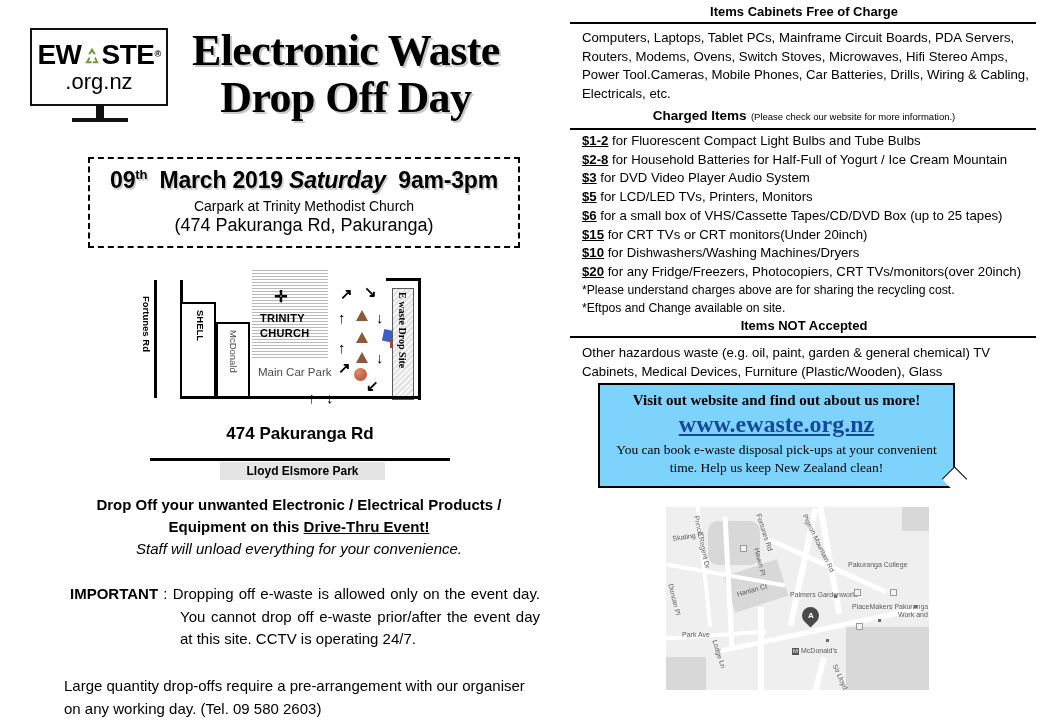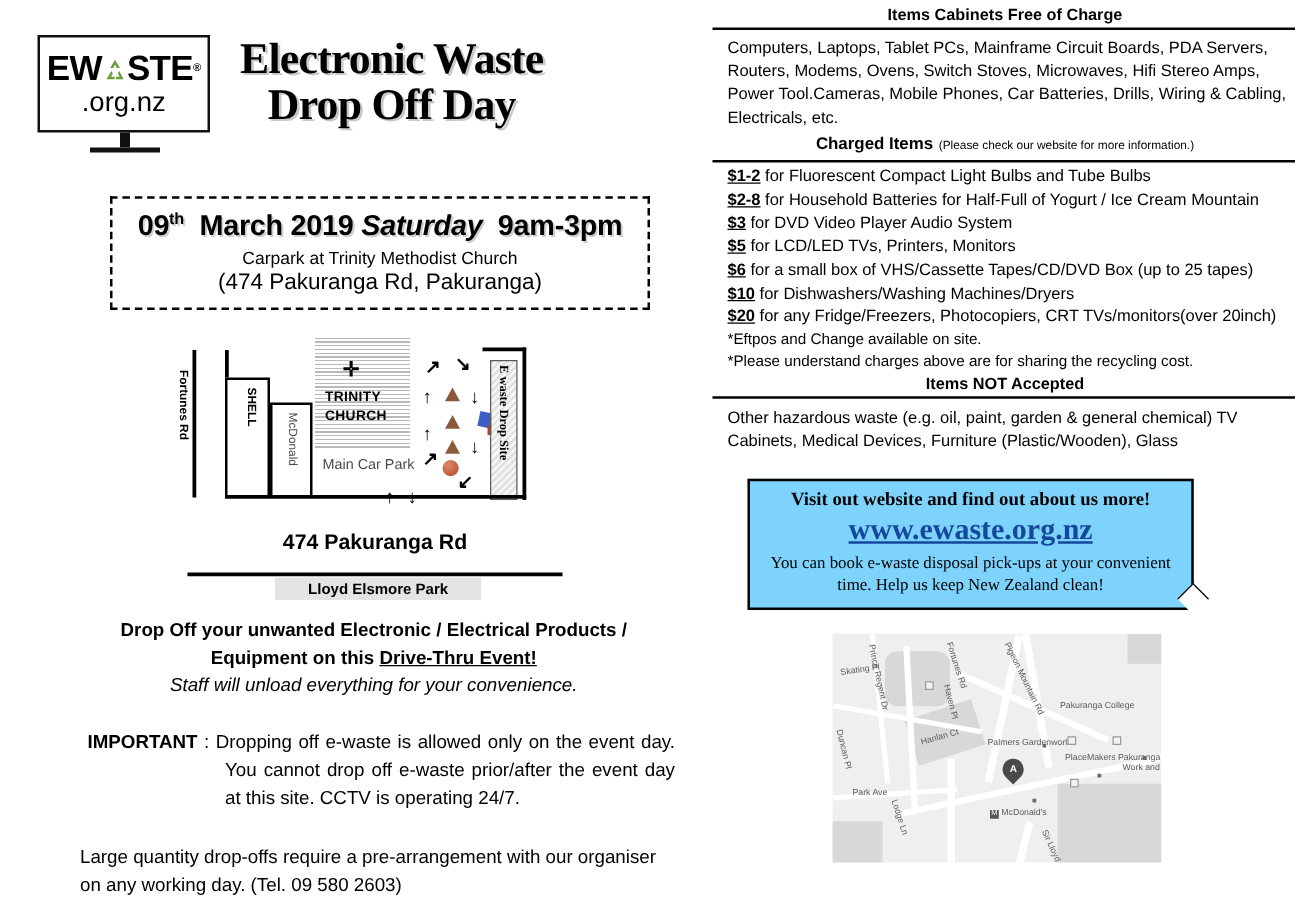--- a/index.html
+++ b/index.html
@@ -24,21 +24,21 @@
   }
   .logo-l1 { font-size: 28px; font-weight: bold; letter-spacing: -0.5px; line-height: 1; display: flex; align-items: center; }
   .logo-recyc { display: inline-block; position: relative; width: 22px; height: 22px; margin: 0 -1px; }
   .logo-l2 { font-size: 22px; line-height: 1.05; margin-top: 1px; }
   .logo-neck { width: 8px; height: 12px; background: #111; margin: 0 auto; }
   .logo-base { width: 56px; height: 4px; background: #111; margin: 0 auto; }
   .logo-tm { font-size: 9px; vertical-align: super; }
 
   .title {
     margin-left: 22px; font-family: "Liberation Serif", serif; font-weight: bold;
-    font-size: 35px; line-height: 1.06; letter-spacing: -0.6px;
+    font-size: 44px; line-height: 1.06; letter-spacing: -0.6px;
     text-shadow: 2px 2px 0 #c9c9c9;
   }
   .title .l2 { display: block; text-align: center; }
 
   .datebox {
     position: absolute; left: 88px; top: 157px; width: 432px; padding: 8px 6px 10px;
     border: 2px dashed #000; text-align: center;
   }
   .dl1 { font-size: 23px; font-weight: bold; letter-spacing: -0.2px; text-shadow: 1.5px 1.5px 0 #cfcfcf; }
   .dl1 .sup { font-size: 13px; vertical-align: super; }
@@ -249,24 +249,25 @@
       <span class="ch-s">(Please check our website for more information.)</span>
     </div>
     <div class="rule" style="margin-top:4px;"></div>
 
     <div class="price-list">
       <div class="price-row"><span class="amt">$1-2</span> <span>for Fluorescent Compact Light Bulbs and Tube Bulbs</span></div>
       <div class="price-row"><span class="amt">$2-8</span> <span>for Household Batteries for Half-Full of Yogurt / Ice Cream Mountain</span></div>
       <div class="price-row"><span class="amt">$3</span> <span>for DVD Video Player Audio System</span></div>
       <div class="price-row"><span class="amt">$5</span> <span>for LCD/LED TVs, Printers, Monitors</span></div>
       <div class="price-row"><span class="amt">$6</span> <span>for a small box of VHS/Cassette Tapes/CD/DVD Box (up to 25 tapes)</span></div>
+      <div class="price-row"><span class="amt">$15</span> <span>for CRT TVs or CRT monitors(Under 20inch)</span></div>
       <div class="price-row"><span class="amt">$10</span> <span>for Dishwashers/Washing Machines/Dryers</span></div>
       <div class="price-row"><span class="amt">$20</span> <span>for any Fridge/Freezers, Photocopiers, CRT TVs/monitors(over 20inch)</span></div>
+      <div class="note">*Please understand charges above are for sharing the recycling cost.</div>
       <div class="note">*Eftpos and Change available on site.</div>
-      <div class="note">*Please understand charges above are for sharing the recycling cost.</div>
     </div>
 
     <div class="sec-head" style="padding-top:1px;">Items NOT Accepted</div>
     <div class="rule"></div>
     <div class="notacc-body">Other hazardous waste (e.g. oil, paint, garden &amp; general chemical) TV Cabinets, Medical Devices, Furniture (Plastic/Wooden), Glass</div>
 
     <div class="webbox">
       <div class="wb1">Visit out website and find out about us more!</div>
       <div class="wb2">www.ewaste.org.nz</div>
       <div class="wb3">You can book e-waste disposal pick-ups at your convenient time. Help us keep New Zealand clean!</div>

